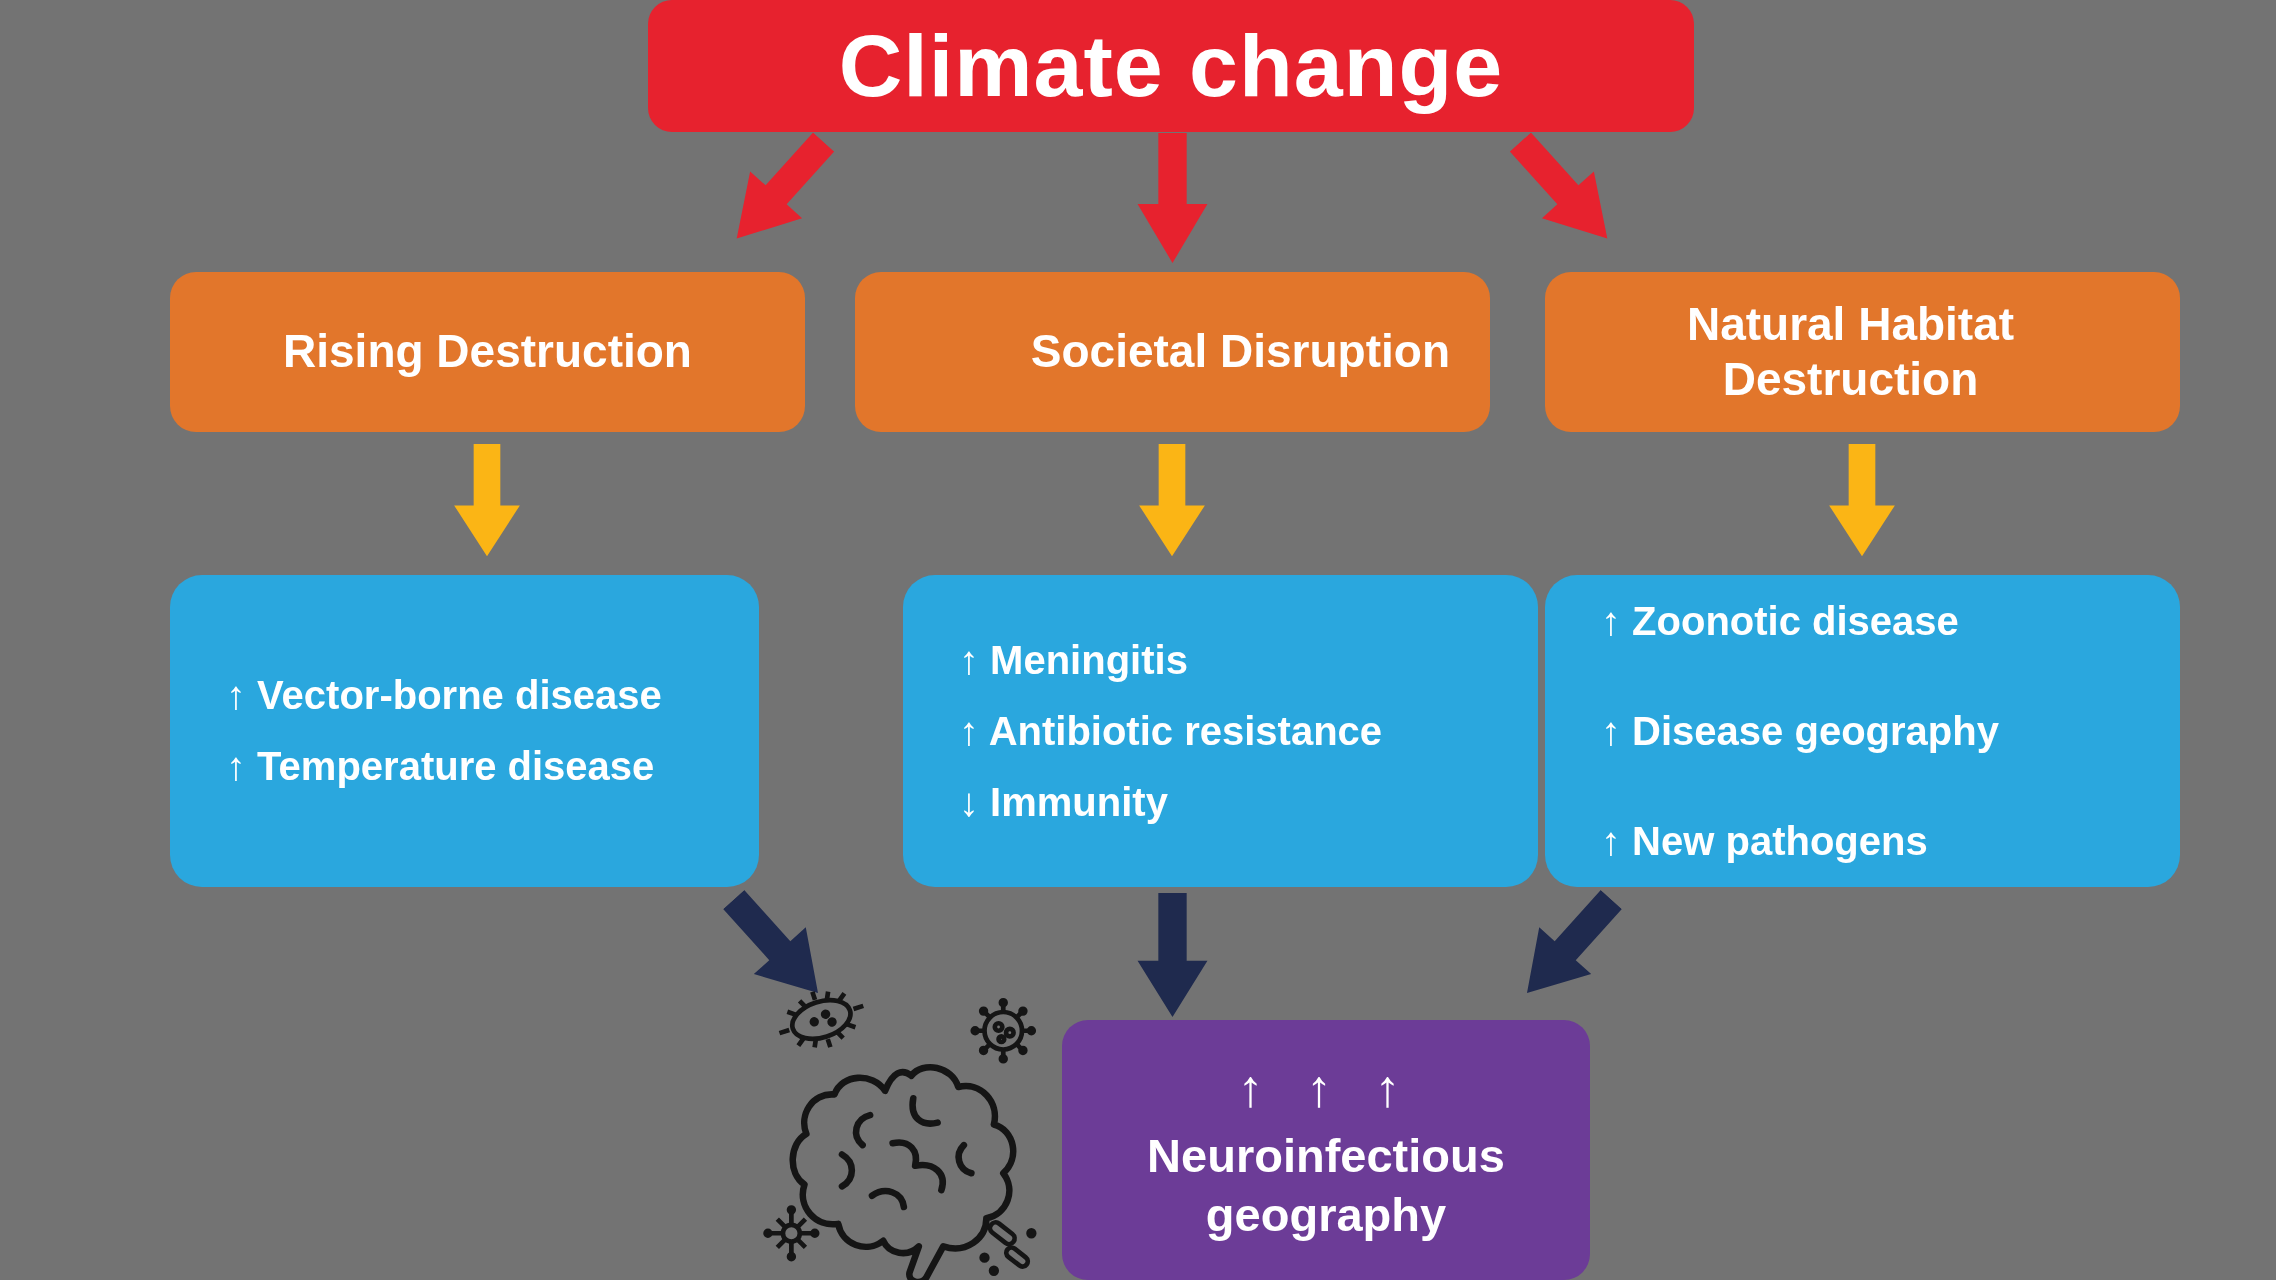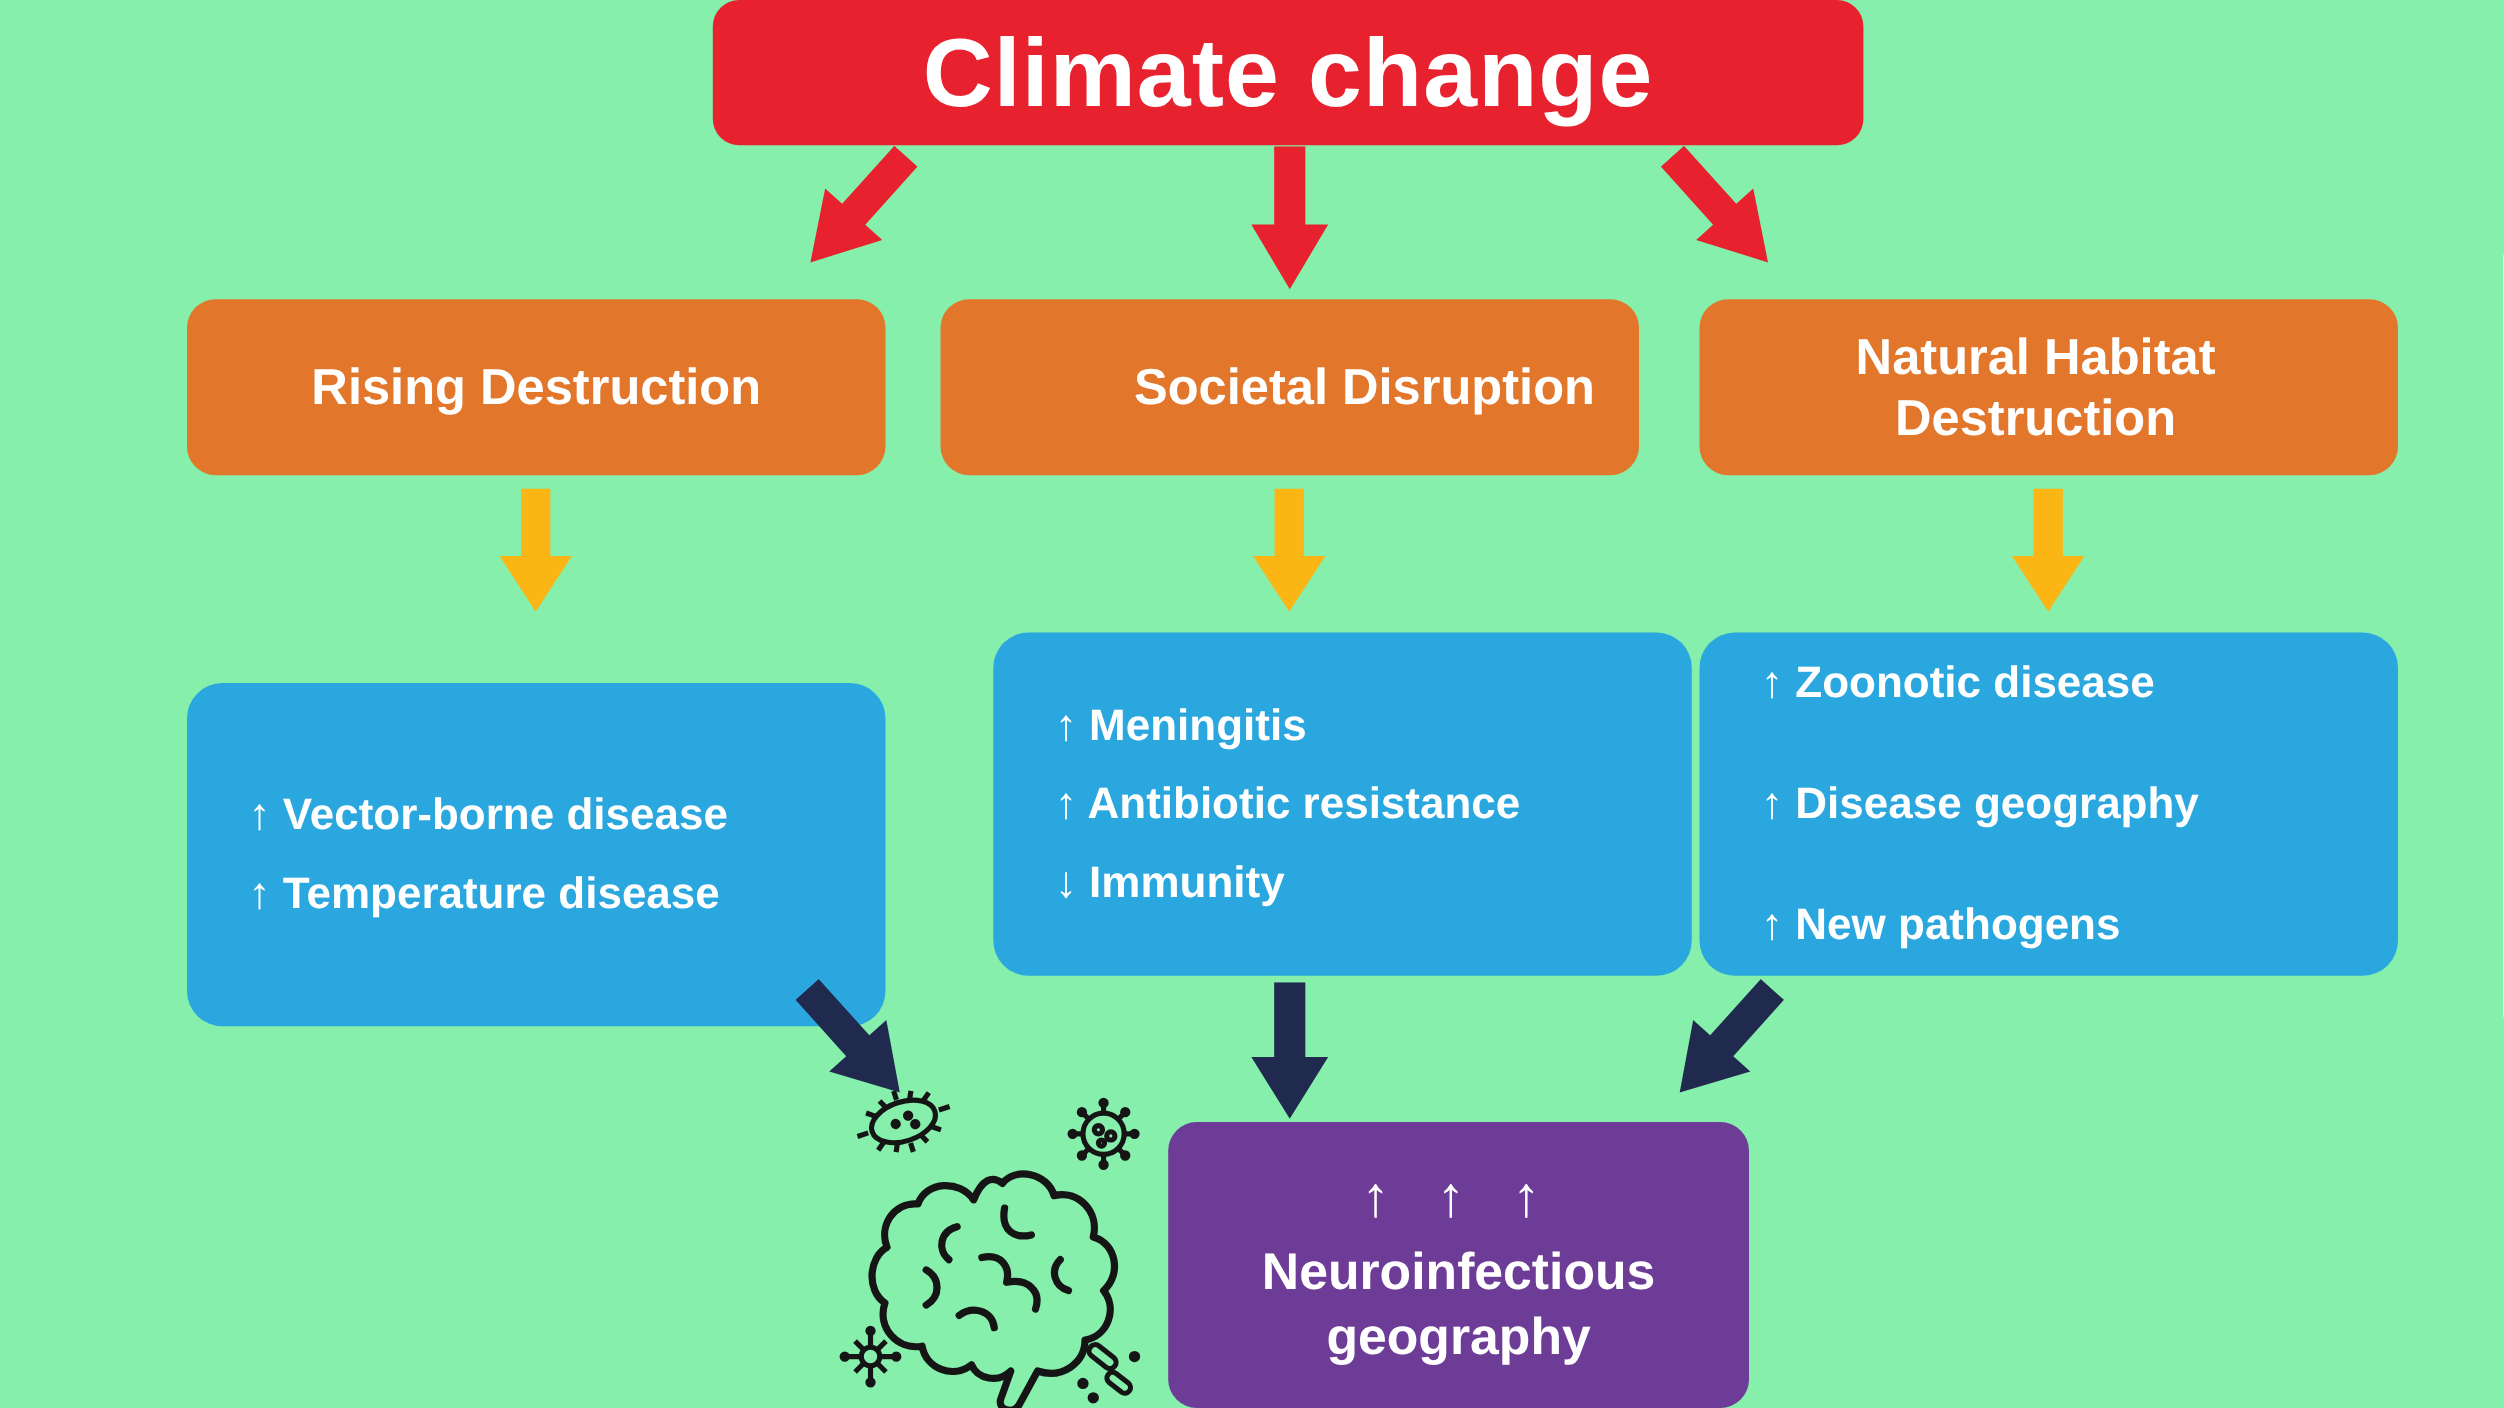--- a/index.html
+++ b/index.html
@@ -3,21 +3,21 @@
 <meta charset="utf-8">
 <style>
   * { box-sizing: border-box; margin: 0; padding: 0; }
   html, body { background: #ffffff; }
   body { font-family: "Liberation Sans", sans-serif; }
 
   .canvas {
     position: relative;
     width: 2276px;
     height: 1280px;
-    background: #86efac;
+    background: #737373;
     overflow: hidden;
   }
 
   .box {
     position: absolute;
     display: flex;
     align-items: center;
     justify-content: center;
     color: #ffffff;
     font-weight: bold;
@@ -52,21 +52,21 @@
     border-radius: 32px;
     display: flex;
     flex-direction: column;
     justify-content: center;
     align-items: flex-start;
     padding: 0 30px 0 56px;
     color: #ffffff;
     font-weight: bold;
     font-size: 40px;
   }
-  .effect-0 { left: 170px; width: 635px; margin-top: 46px; }
+  .effect-0 { left: 170px; width: 589px; }
   .effect-1 { left: 903px; width: 635px; }
   .effect-2 { left: 1545px; width: 635px; gap: 39px; }
   .effect-box .effect { margin: 13px 0; white-space: nowrap; }
 
   .outcome-box {
     left: 1062px; top: 1020px; width: 528px; height: 260px;
     background: #6C3C97;
     border-radius: 26px;
     flex-direction: column;
     font-size: 47px;

